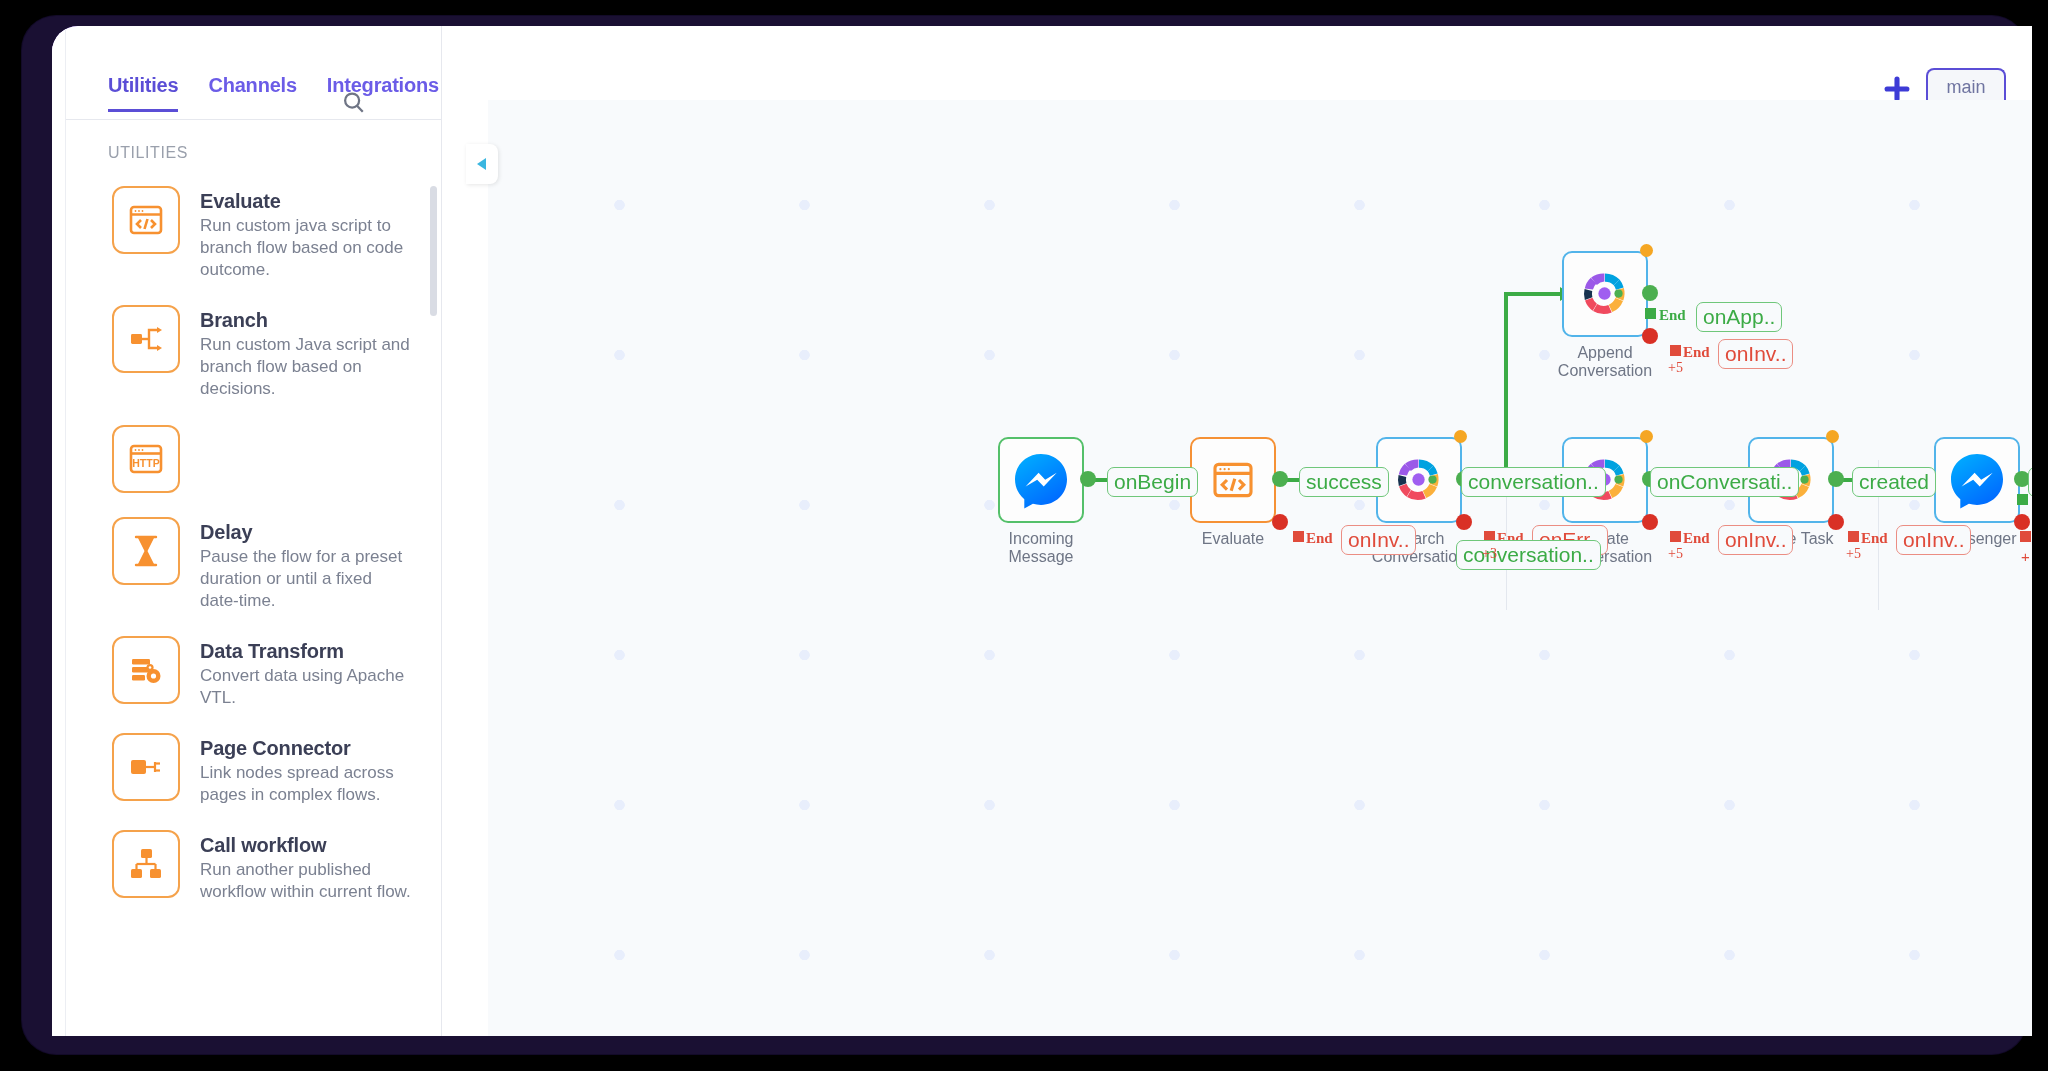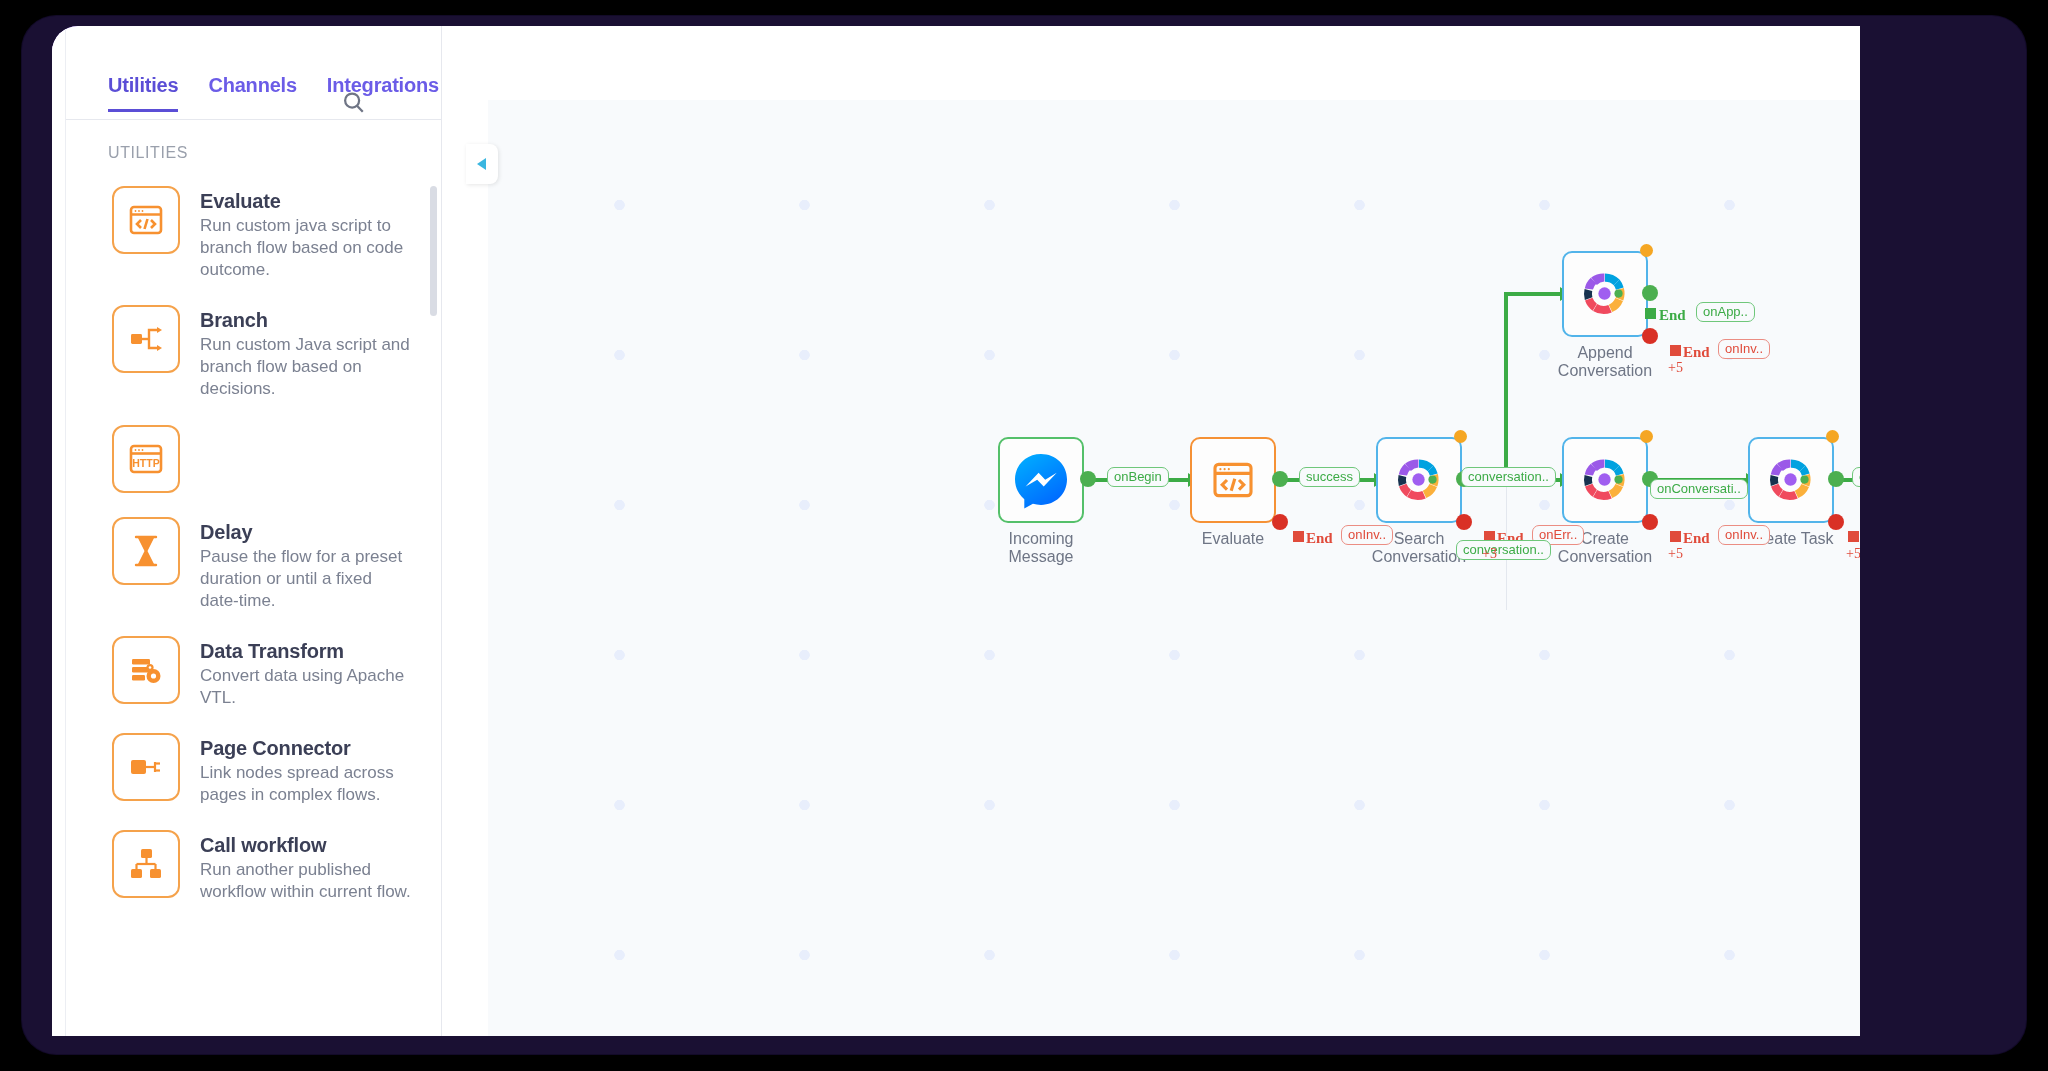--- a/index.html
+++ b/index.html
@@ -21,21 +21,21 @@
     position: absolute;
     left: 22px; top: 16px;
     width: 2004px; height: 1038px;
     background: #1a1033;
     border-radius: 34px;
     box-shadow: 0 0 0 1px #120a28;
   }
   #window-inner {
     position: absolute;
     left: 30px; top: 10px;
-    width: 1808px; height: 1010px;
+    width: 1980px; height: 1010px;
     background: #8b5cf6;
     border-radius: 26px 0 0 0;
     overflow: hidden;
   }
 
   
   #sidebar {
     position: absolute;
     left: 0; top: 0;
     width: 390px; height: 1010px;
@@ -253,21 +253,21 @@
     position: absolute;
     width: 0; height: 0;
     border-top: 7px solid transparent;
     border-bottom: 7px solid transparent;
     border-left: 11px solid #3cab46;
     z-index: 11;
   }
 
   .edge-label {
     position: absolute;
-    font-size: 13px;
+    font-size: 21px;
     color: #3cab46;
     background: #f8fafc;
     border: 1.6px solid #6fc77a;
     border-radius: 7px;
     padding: 1px 6px;
     white-space: nowrap;
     z-index: 30;
     line-height: 1.25;
     cursor: pointer;
   }
@@ -663,21 +663,21 @@
           <div class="port red big" style="left:1526px; top:414px;"></div>
           <div class="node-label" style="left:1426px; top:430px; width:126px;">
             <span>Messenger</span>
           </div>
           <div class="sq red" style="left:1532px; top:431px;"></div>
           <div class="plus-mini" style="left:1533px; top:449px;">+</div>
 
           <div class="edge-label" style="left:619px; top:367px;text-align:right;">onBegin</div>
           <div class="edge-label" style="left:811px; top:367px;">success</div>
           <div class="edge-label" style="left:973px; top:367px;">conversation..</div>
-          <div class="edge-label" style="left:1162px; top:367px;margin-top:12px;">onConversati..</div>
+          <div class="edge-label" style="left:1162px; top:367px;">onConversati..</div>
           <div class="edge-label" style="left:1364px; top:367px;">created</div>
           <div class="edge-label" style="left:1540px; top:367px;">onSuccess</div>
 
         </div>
       </div>
 
       <div id="collapse-handle">
         <svg width="14" height="16" viewBox="0 0 14 16">
           <polygon points="11,2 11,14 2,8" fill="#3ab6e0"></polygon>
         </svg>

